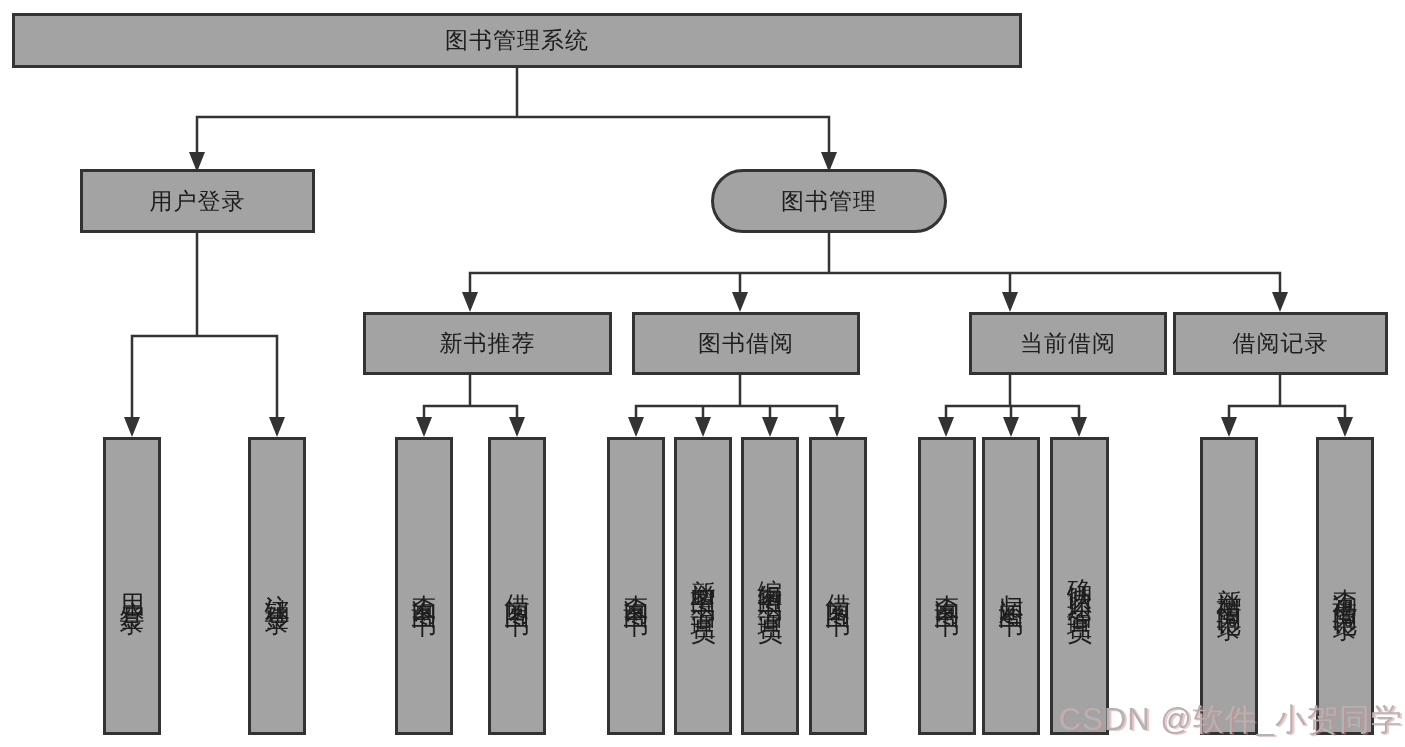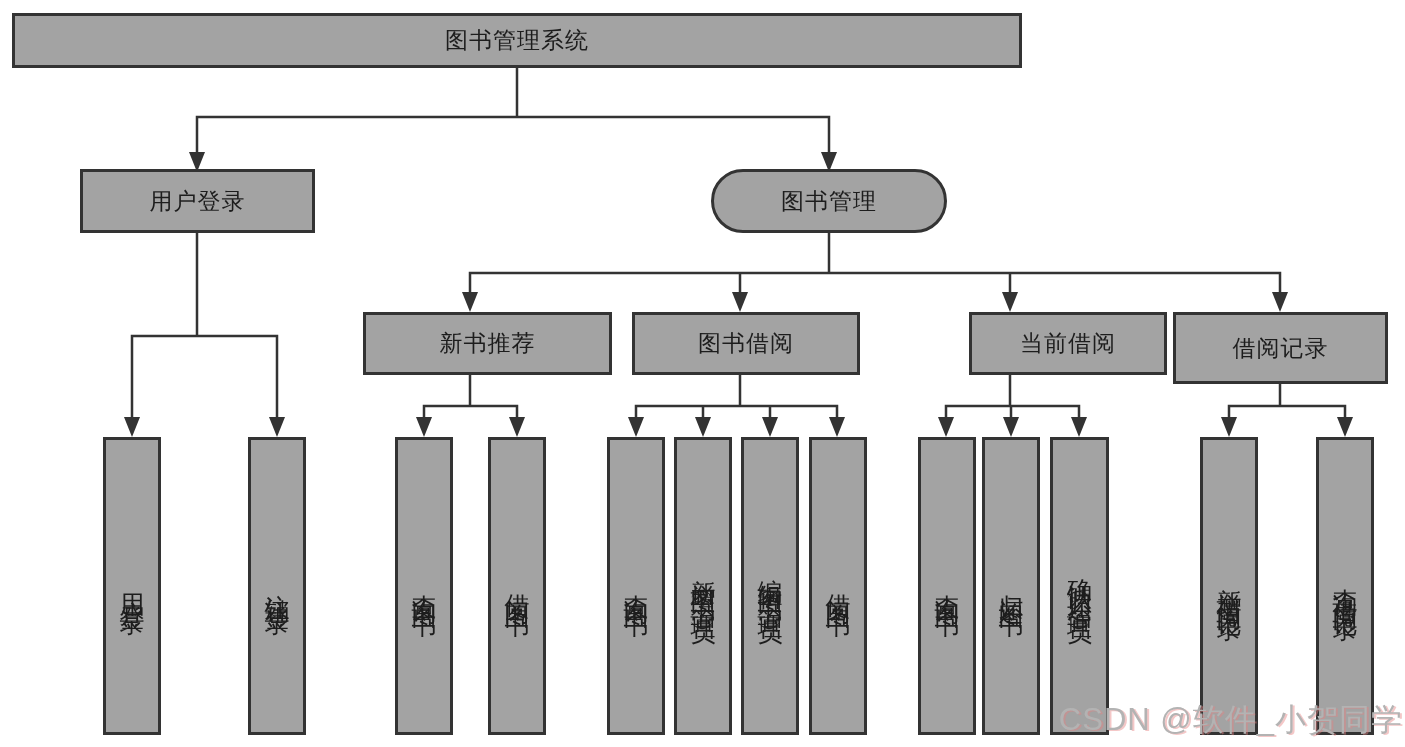--- a/index.html
+++ b/index.html
@@ -64,21 +64,21 @@
   </svg>
 
   <div class="box hbox" style="left:12px;top:13px;width:1010px;height:55px;">图书管理系统</div>
 
   <div class="box hbox" style="left:80px;top:169px;width:235px;height:64px;">用户登录</div>
   <div class="box hbox" style="left:711px;top:169px;width:236px;height:64px;border-radius:32px;">图书管理</div>
 
   <div class="box hbox" style="left:363px;top:312px;width:249px;height:63px;text-align:right;">新书推荐</div>
   <div class="box hbox" style="left:632px;top:312px;width:228px;height:63px;">图书借阅</div>
   <div class="box hbox" style="left:948px;top:312px;width:198px;height:63px;margin-left:21px;">当前借阅</div>
-  <div class="box hbox" style="left:1173px;top:312px;width:215px;height:72px;">借阅记录</div>
+  <div class="box hbox" style="left:1173px;top:312px;width:215px;height:63px;">借阅记录</div>
 
   <div class="box leaf" style="left:103px;top:437px;width:58px;height:298px;">用户登录</div>
   <div class="box leaf" style="left:248px;top:437px;width:58px;height:298px;">注销登录</div>
 
   <div class="box leaf" style="left:395px;top:437px;width:58px;height:298px;">查询图书</div>
   <div class="box leaf" style="left:488px;top:437px;width:58px;height:298px;">借阅图书</div>
 
   <div class="box leaf" style="left:607px;top:437px;width:58px;height:298px;">查询图书</div>
   <div class="box leaf" style="left:674px;top:437px;width:58px;height:298px;">新增图书（管理员）</div>
   <div class="box leaf" style="left:741px;top:437px;width:58px;height:298px;">编辑图书（管理员）</div>

